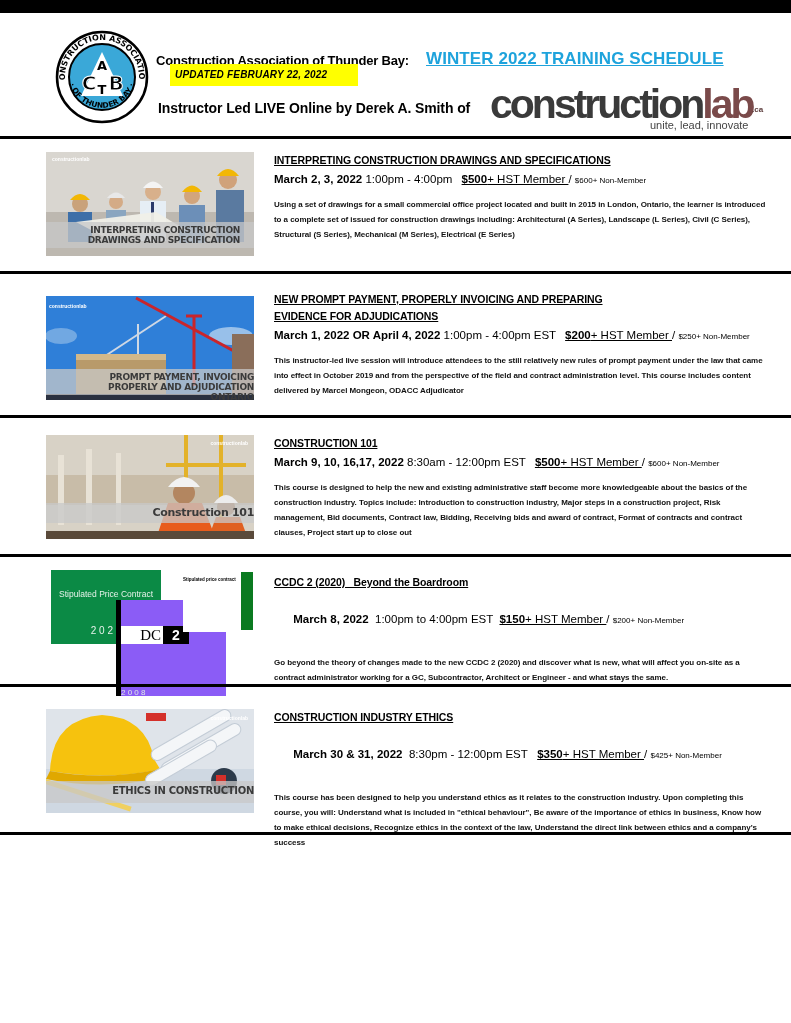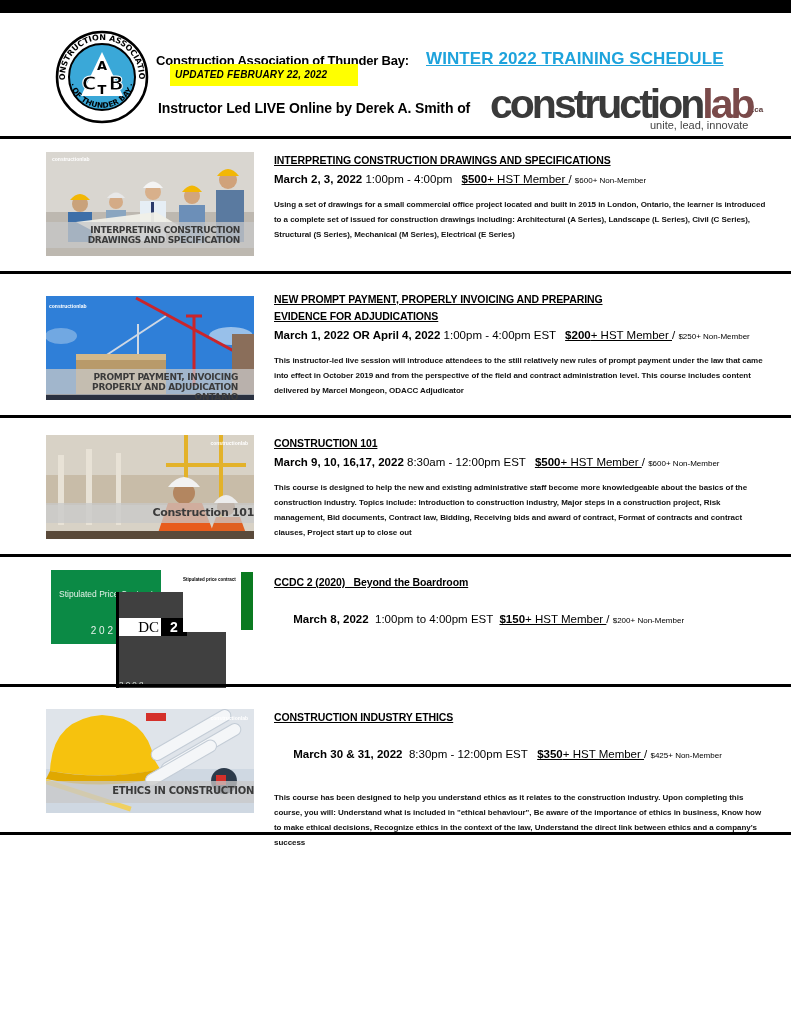--- a/index.html
+++ b/index.html
@@ -142,21 +142,21 @@
         <line x1="148" y1="90" x2="148" y2="20"></line>
           <line x1="90" y1="2" x2="208" y2="66"></line>
           <line x1="140" y1="20" x2="156" y2="20"></line>
       </g>
       <rect x="186" y="38" width="22" height="66" fill="#8a6e5a"></rect>
       <rect x="30" y="58" width="90" height="46" fill="#b89a6a"></rect>
       <rect x="30" y="58" width="90" height="6" fill="#d2b88a"></rect>
       <rect x="0" y="98" width="208" height="6" fill="#2a3140"></rect>
     </svg>
     <span class="thumb-brand" style="left:3px;top:7px;">constructionlab</span>
-    <div class="thumb-banner" style="top:73px;height:26px;padding-left:16px;padding-right:16px;">PROMPT PAYMENT, INVOICING PROPERLY AND ADJUDICATION ONTARIO</div>
+    <div class="thumb-banner" style="top:73px;height:26px;padding-left:16px;">PROMPT PAYMENT, INVOICING PROPERLY AND ADJUDICATION ONTARIO</div>
   </div>
   <div class="course-text" style="top:16px;">
     <div class="course-title">
       <div>NEW PROMPT PAYMENT, PROPERLY INVOICING AND PREPARING</div>
       <div>EVIDENCE FOR ADJUDICATIONS</div>
     </div>
     <div class="course-meta">
       <span class="date">March 1, 2022 OR April 4, 2022</span><span class="time"> 1:00pm - 4:00pm EST</span>
       <span class="price"><b>$200</b><span>+ HST Member </span></span><span>/ </span><span class="nonmember">$250+ Non-Member</span>
     </div>
@@ -203,35 +203,36 @@
 </section>
 
 <div class="divider" style="top:554px;"></div>
 
 <section class="course" style="top:558px;">
   <div style="position:absolute;left:46px;top:10px;width:208px;height:112px;">
     <div style="position:absolute;left:5px;top:2px;width:110px;height:74px;background:#0b8a45;">
       <div style="position:absolute;left:0;top:19px;width:110px;text-align:center;color:#e6f2ea;font-size:8.5px;">Stipulated Price Contract</div>
       <div style="position:absolute;left:0;top:55px;width:110px;text-align:center;color:#e6f2ea;font-size:10px;">2 0 2 0</div>
     </div>
-    <div style="position:absolute;left:70px;top:24px;width:110px;height:96px;background:#404040;border-left:3px solid #000000;">
+    <div style="position:absolute;left:70px;top:32px;width:110px;height:96px;background:#8b5cf6;border-left:5px solid #000000;">
       <div style="position:absolute;left:0;top:26px;height:18px;width:42px;background:#fff;color:#000;font-family:'Liberation Serif',serif;font-size:15px;line-height:18px;text-align:right;padding-right:2px;">DC</div>
       <div style="position:absolute;left:42px;top:26px;height:18px;width:26px;background:#000;color:#fff;font-size:14px;font-weight:bold;line-height:18px;text-align:center;">2</div>
       <div style="position:absolute;left:0;top:72px;width:110px;text-align:left;color:#dfe9e2;font-size:8px;margin-top:16px;">2 0 0 8</div>
     </div>
     <div style="position:absolute;left:137px;top:4px;width:70px;height:60px;background:#fff;">
       <div style="font-size:4.5px;font-weight:bold;padding:5px 0 0 0;white-space:nowrap;">Stipulated price contract</div>
       <div style="position:absolute;right:0;top:0;width:12px;height:58px;background:#0a7a20;"></div>
     </div>
   </div>
   <div class="course-text" style="top:16px;">
     <div class="course-title" style="white-space:pre;">CCDC 2 (2020)   Beyond the Boardroom</div>
     <div class="course-meta" style="white-space:pre;">
       <span class="date">March 8, 2022</span><span class="time">  1:00pm to 4:00pm EST</span>  <span class="price" style="margin-left:0;"><b>$150</b><span>+ HST Member </span></span><span>/ </span><span class="nonmember">$200+ Non-Member</span>
     </div>
+    <div class="course-desc" style="width:495px;">Go beyond the theory of changes made to the new CCDC 2 (2020) and discover what is new, what will affect you on-site as a contract administrator working for a GC, Subcontractor, Architect or Engineer - and what stays the same.</div>
   </div>
 </section>
 
 <div class="divider" style="top:684px;"></div>
 
 <section class="course" style="top:688px;">
   <div class="thumb" style="top:21px;">
     <svg width="208" height="104" viewBox="0 0 208 104">
       <rect width="208" height="104" fill="#dfe4ea"></rect>
       <rect x="0" y="60" width="208" height="44" fill="#cfd8e2"></rect>

